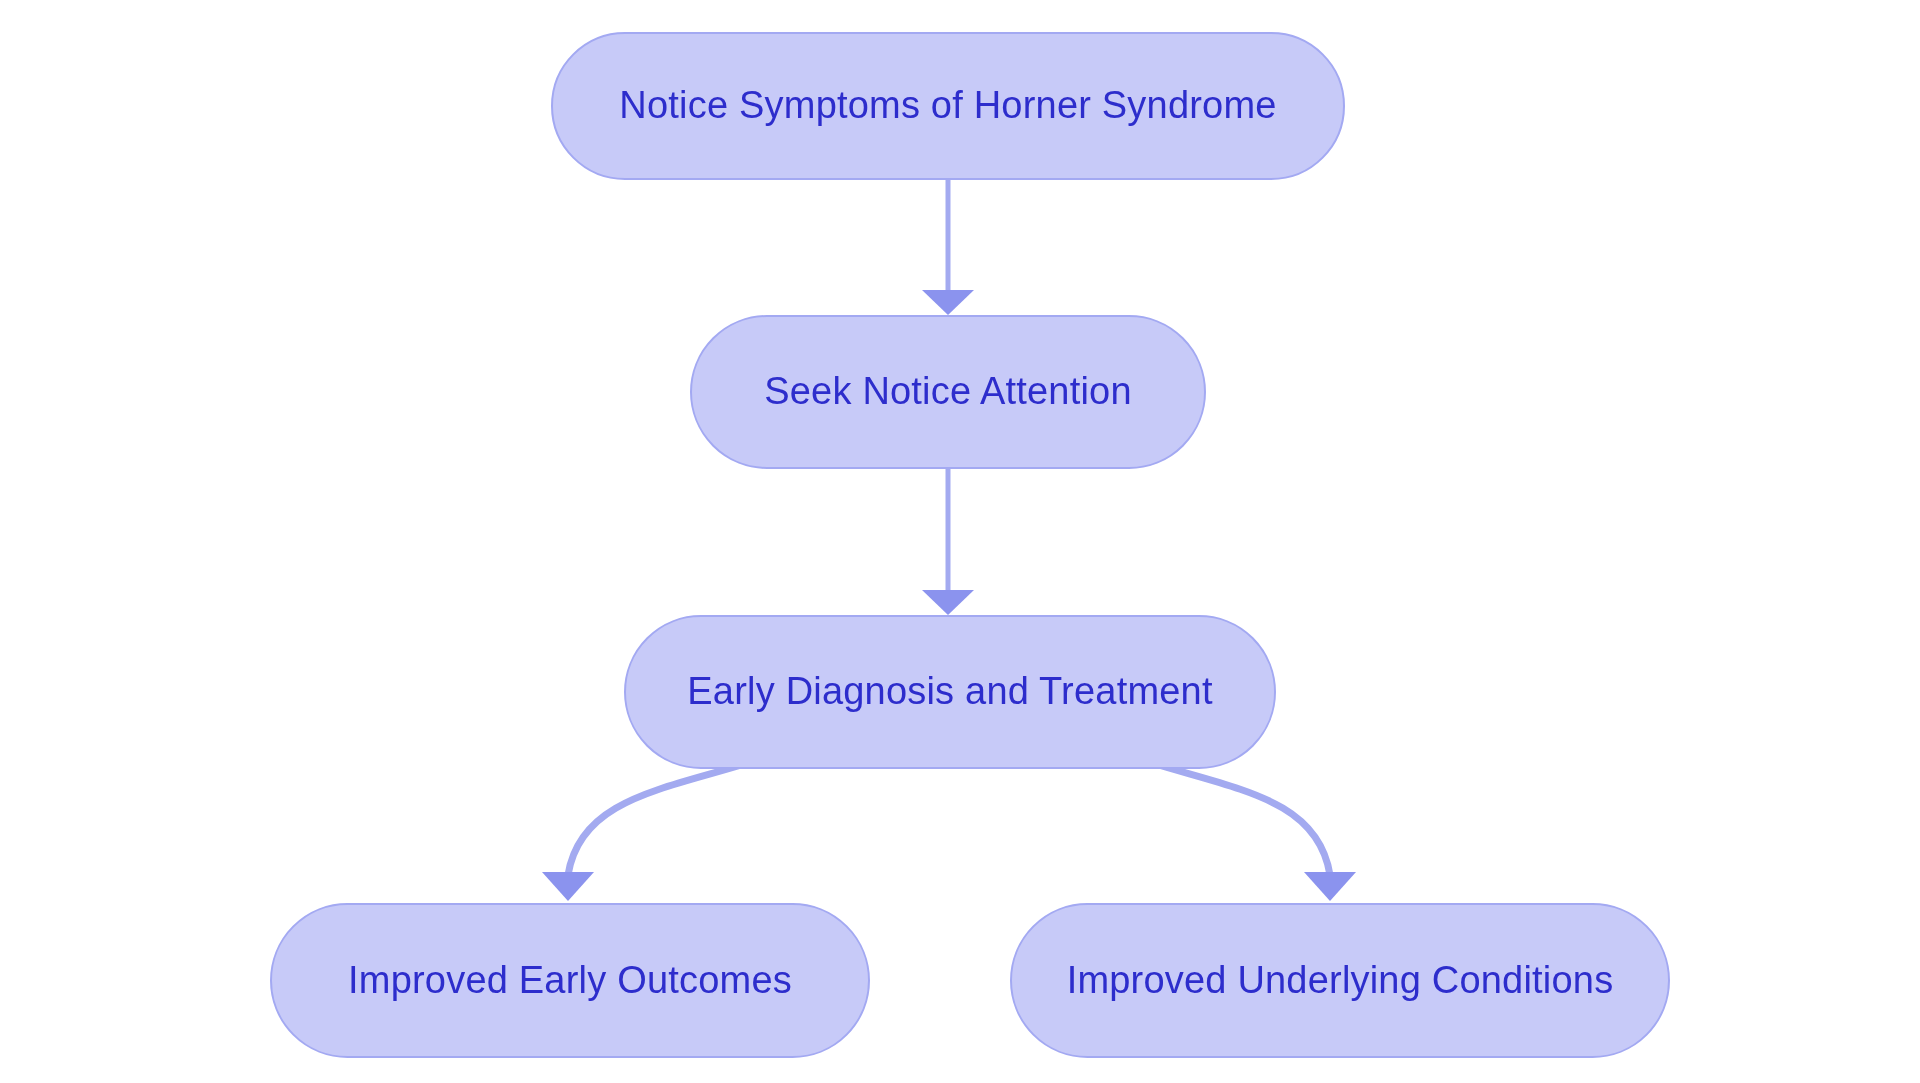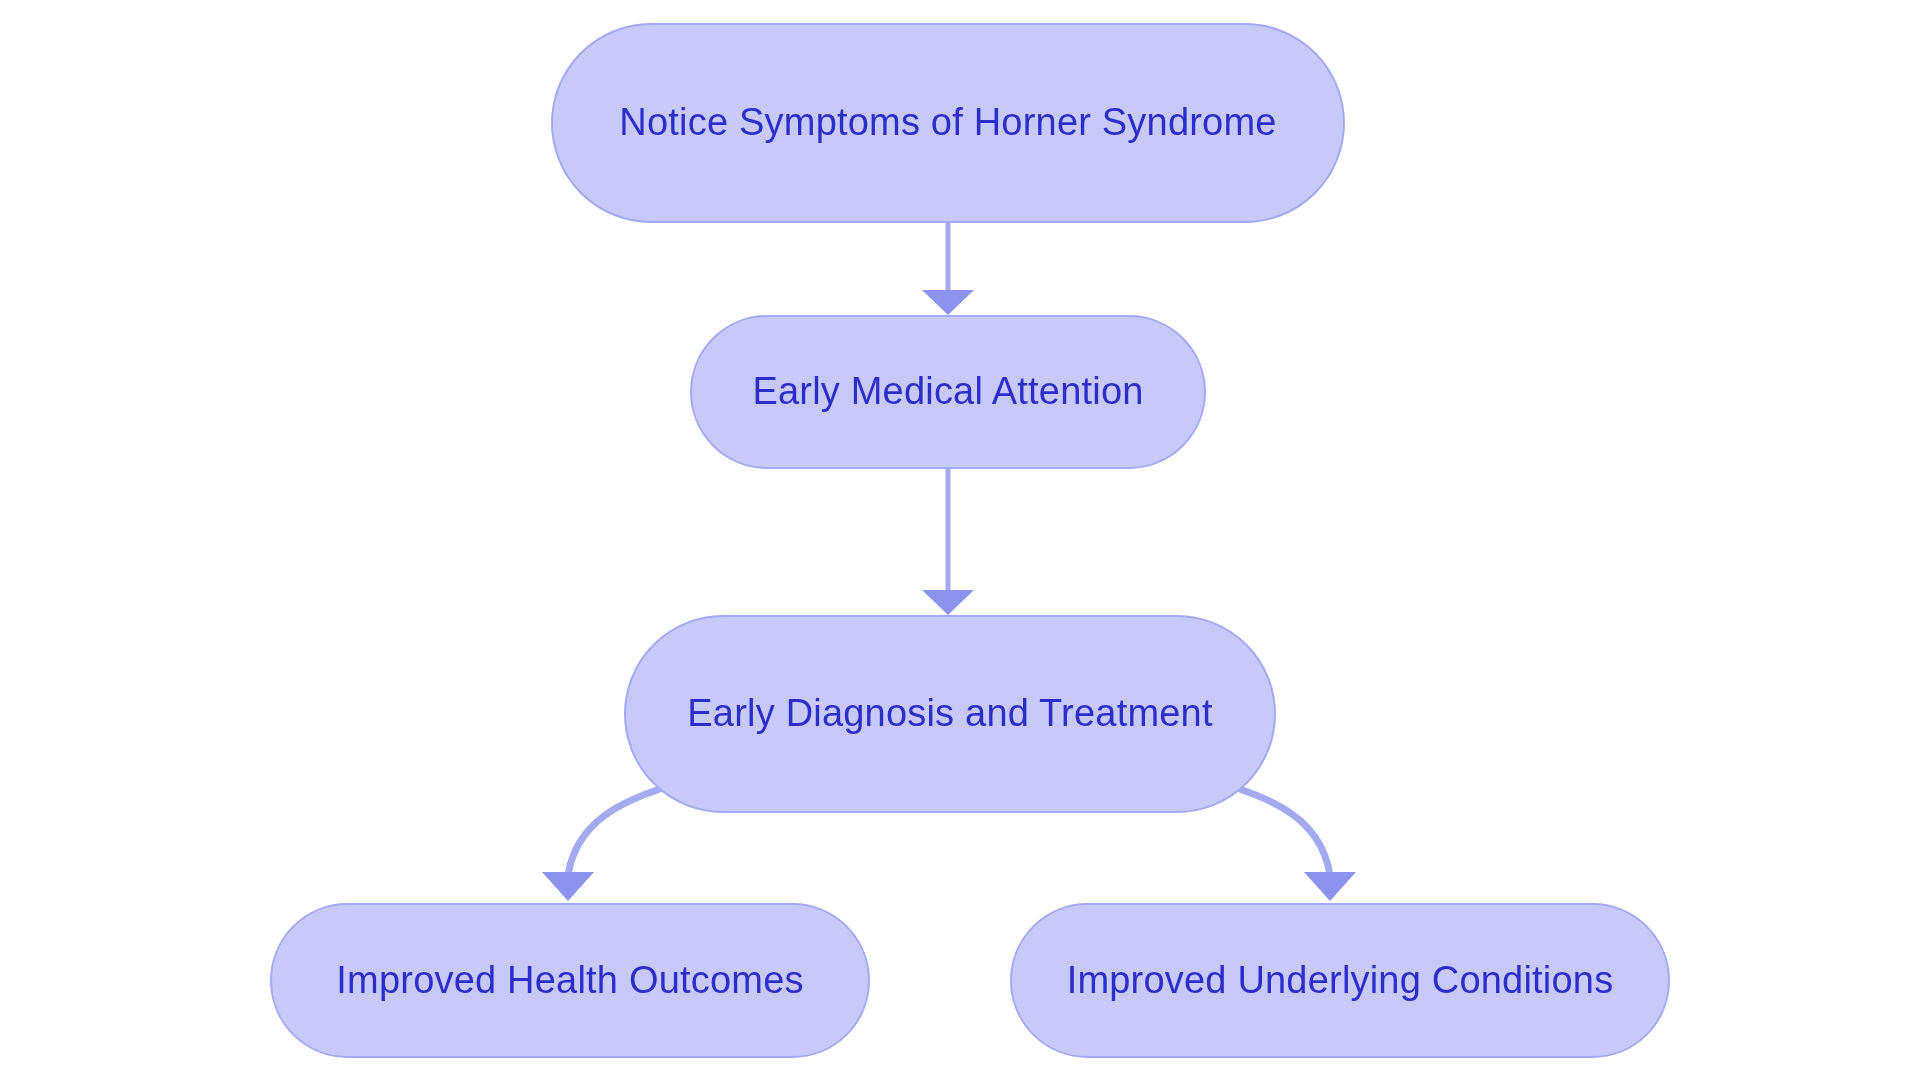--- a/index.html
+++ b/index.html
@@ -71,33 +71,33 @@
       <path d="M 748 763 C 660 790, 580 800, 568 875" fill="none" stroke="#a3aaf0" stroke-width="7" stroke-linecap="round"></path>
       <polygon points="542,872 594,872 568,901" fill="#8b93ee"></polygon>
     </g>
 
     <g>
       <path d="M 1152 763 C 1240 790, 1318 800, 1330 875" fill="none" stroke="#a3aaf0" stroke-width="7" stroke-linecap="round"></path>
       <polygon points="1304,872 1356,872 1330,901" fill="#8b93ee"></polygon>
     </g>
   </svg>
 
-  <div class="node" id="node-n1" style="left:551px; top:23px; width:794px; height:200px;">
+  <div class="node" id="node-n1" style="left:551px; top:32px; width:794px; height:148px;">
     <span class="node-label">Notice Symptoms of Horner Syndrome</span>
   </div>
 
   <div class="node" id="node-n2" style="left:690px; top:315px; width:516px; height:154px;">
-    <span class="node-label">Early Medical Attention</span>
+    <span class="node-label">Seek Notice Attention</span>
   </div>
 
-  <div class="node" id="node-n3" style="left:624px; top:615px; width:652px; height:198px;">
+  <div class="node" id="node-n3" style="left:624px; top:615px; width:652px; height:154px;">
     <span class="node-label">Early Diagnosis and Treatment</span>
   </div>
 
   <div class="node" id="node-n4" style="left:270px; top:903px; width:600px; height:155px;">
-    <span class="node-label">Improved Health Outcomes</span>
+    <span class="node-label">Improved Early Outcomes</span>
   </div>
 
   <div class="node" id="node-n5" style="left:1010px; top:903px; width:660px; height:155px;">
     <span class="node-label">Improved Underlying Conditions</span>
   </div>
 
 </div>
 
 </body></html>

